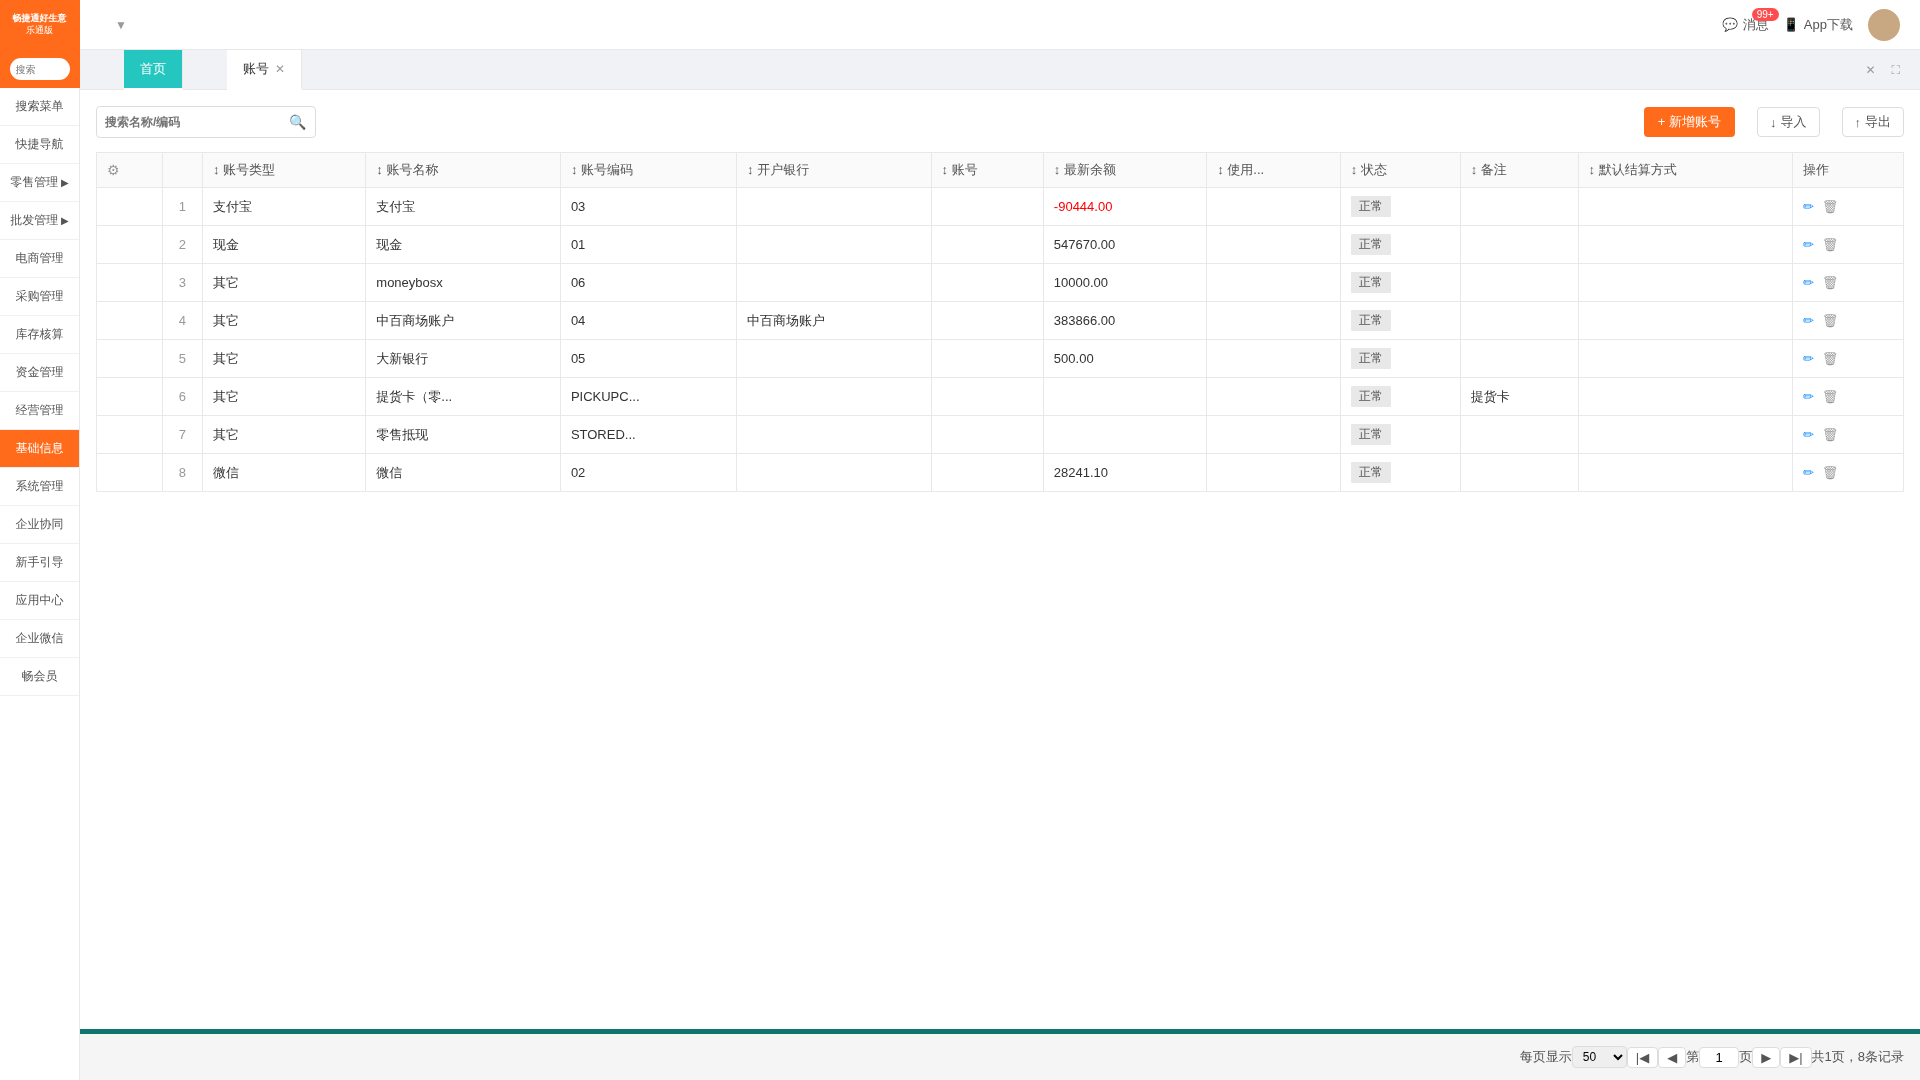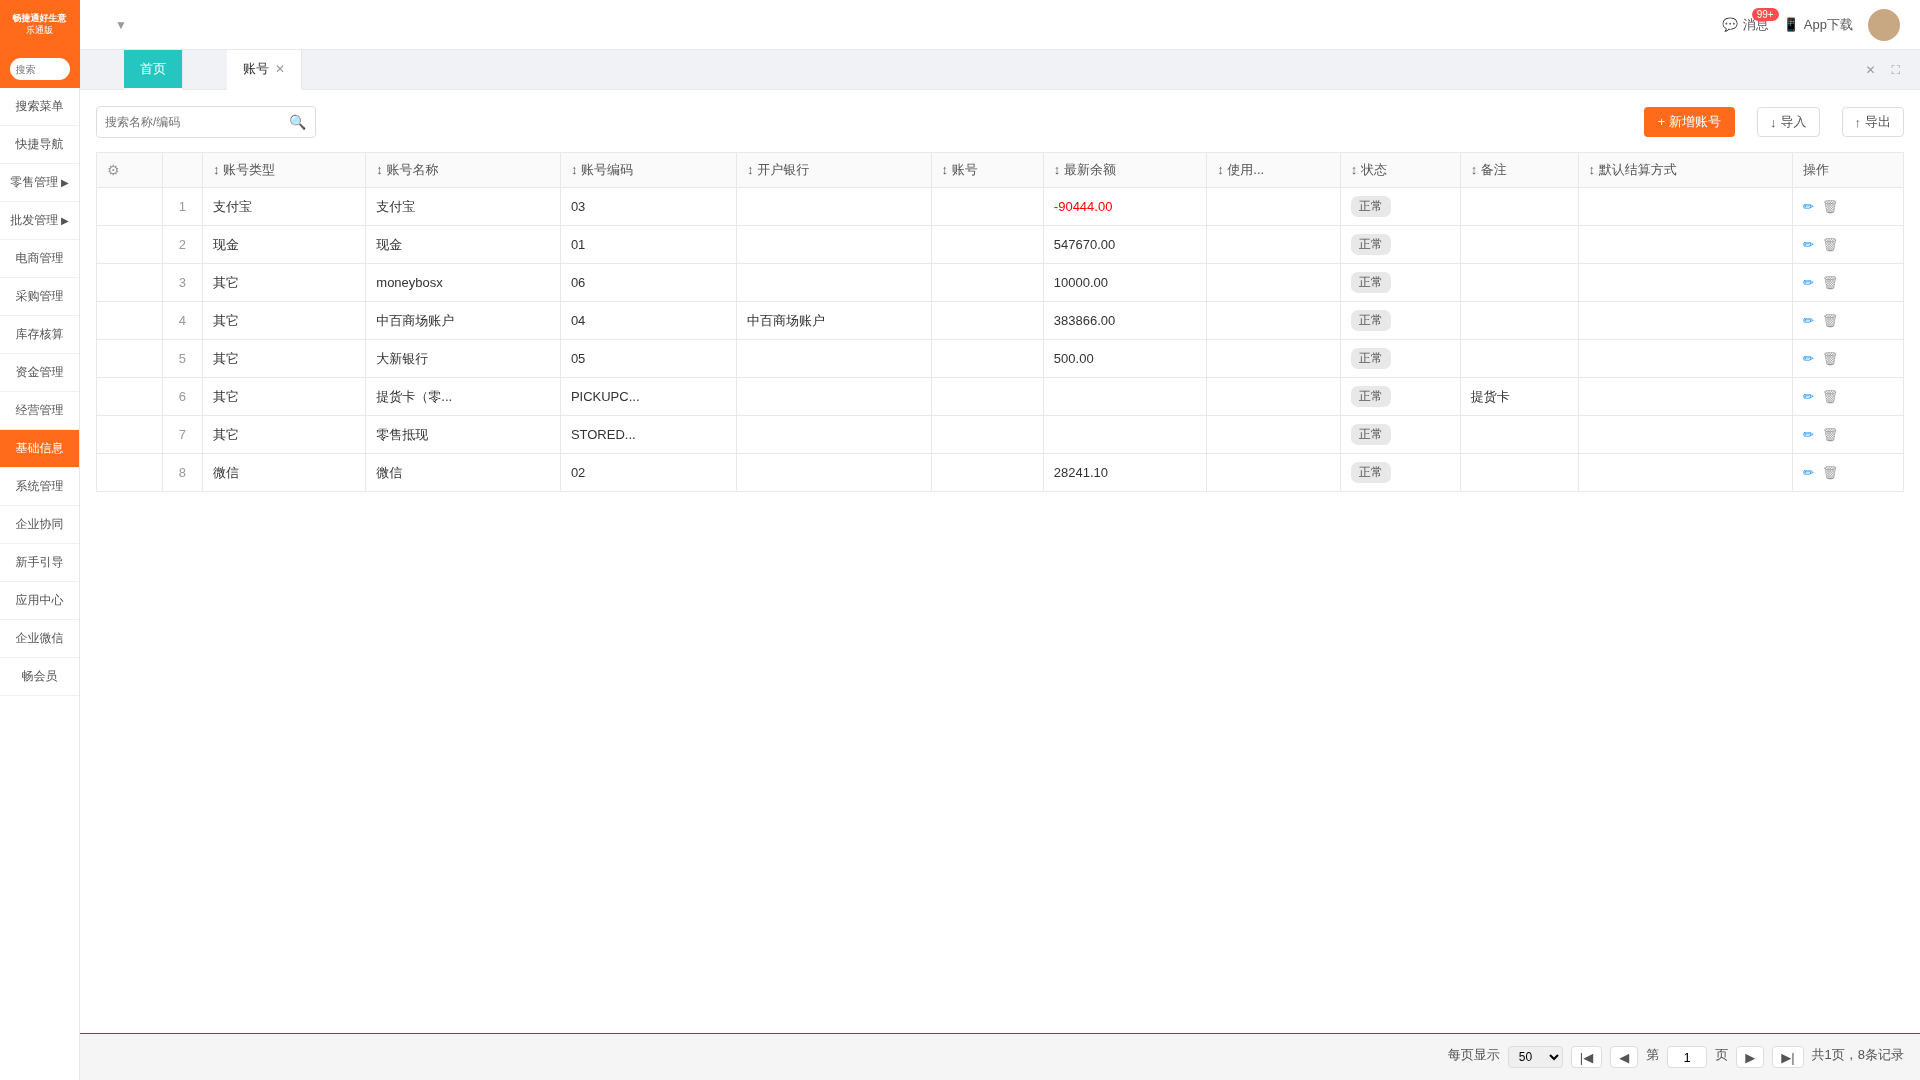--- a/index.html
+++ b/index.html
@@ -209,20 +209,21 @@
       height: 32px;
       width: 220px;
       background: #fff;
     }
     .search-box input {
       border: none;
       outline: none;
       font-size: 12px;
       color: #3b82f6;
       width: 100%;
+      font-weight: bold;
     }
     .search-icon-svg { color: #999; font-size: 14px; }
 
     .toolbar-right {
       display: flex;
       align-items: center;
       gap: 22px;
     }
     .btn-new {
       background: #ff6b1a;
@@ -268,34 +269,34 @@
       border: 1px solid #e8e8e8;
       padding: 8px 10px;
       color: #333;
       white-space: nowrap;
     }
     .data-table .col-index { width: 40px; text-align: center; color: #999; }
     .gear-icon { color: #999; font-size: 14px; }
     .status-badge {
       display: inline-block;
       padding: 2px 8px;
-      border-radius: 7px;
+      border-radius: 1px;
       font-size: 12px;
     }
     .status-normal { background: #e8e8e8; color: #555; }
     .action-edit { color: #1890ff; cursor: pointer; margin-right: 8px; }
     .action-delete { color: #999; cursor: pointer; }
 
     
     .pagination-bar {
       display: flex;
+      align-items: center;
       justify-content: flex-end;
       padding: 12px 16px;
-      border-top: 1px solid #0f766e;
-      gap: 8px;
+      border-top: 5px solid #0f766e;
       font-size: 13px;
       color: #555;
     }
     .page-size-select {
       border: 1px solid #ddd;
       border-radius: 4px;
       padding: 2px 6px;
       font-size: 12px;
     }
     .page-btn {

